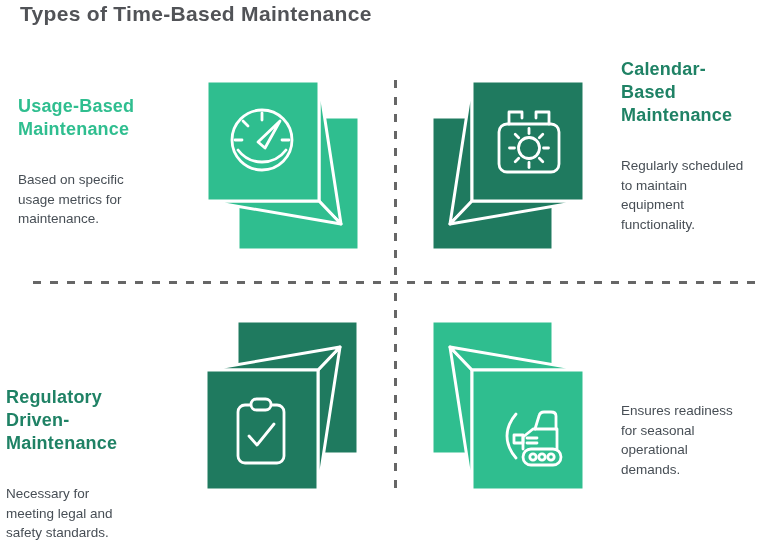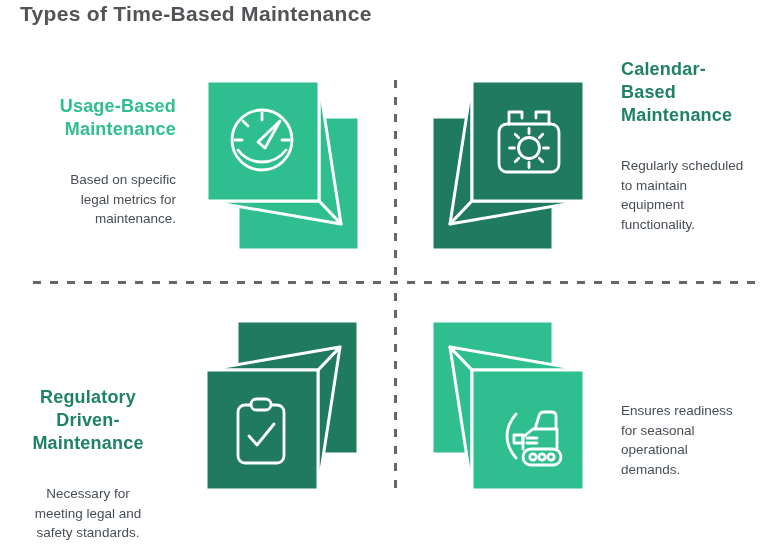--- a/index.html
+++ b/index.html
@@ -46,23 +46,23 @@
   
   .icon-svg{position:absolute;width:80px;height:80px;color:var(--icon-stroke,#fff);}
   .icon-pos-tl{left:18px;top:22px;}
   .icon-pos-tr{left:62px;top:22px;}
   .icon-pos-bl{left:18px;top:74px;}
   .icon-pos-br{left:62px;top:74px;}
   .clip-fill{fill:var(--dark-teal,#1F7A5F);}
 
   
   .text-block{position:absolute;}
-  .text-usage{left:18px;top:83px;width:158px;text-align:right;}
+  .text-usage{left:18px;top:83px;width:158px;}
   .text-calendar{left:621px;top:46px;width:146px;text-align:left;}
-  .text-regulatory{left:6px;top:374px;width:164px;text-align:center;}
+  .text-regulatory{left:6px;top:374px;width:164px;text-align:left;}
   .text-summer{left:621px;top:372px;width:146px;text-align:left;}
   .q-heading{
     font-size:18px;font-weight:700;line-height:23px;
     white-space:pre-line;letter-spacing:.2px;margin-top:12px;
   }
   .heading-bright{color:var(--bright-green,#2FBE8F);}
   .heading-teal{color:var(--heading-teal,#1F8265);}
   .q-desc{
     margin-top:29px;
     font-size:13.5px;line-height:19.5px;font-weight:400;
@@ -91,21 +91,21 @@
   <div class="title">Types of Time-Based Maintenance</div>
 
   <div class="divider divider-v divider-v-top"></div>
   <div class="divider divider-v divider-v-bottom"></div>
   <div class="divider divider-h"></div>
 
   <div class="text-block text-usage">
     <div class="q-heading heading-bright">Usage-Based
 Maintenance</div>
     <div class="q-desc">Based on specific
-legal metrics for
+usage metrics for
 maintenance.</div>
   </div>
   <div class="cube-wrap" id="cube-tl">
     <svg class="cube-svg cube-bright">
         <use href="#cube3d"></use>
       </svg>
     <svg class="icon-svg icon-pos-tl" viewBox="0 0 80 80" fill="none" stroke="currentColor" stroke-width="2.8" stroke-linecap="round" stroke-linejoin="round">
       <circle cx="40" cy="40" r="30"></circle>
       <path d="M16,50 A30 30 0 0 0 64,50"></path>
       <line x1="40" y1="13" x2="40" y2="20"></line>

